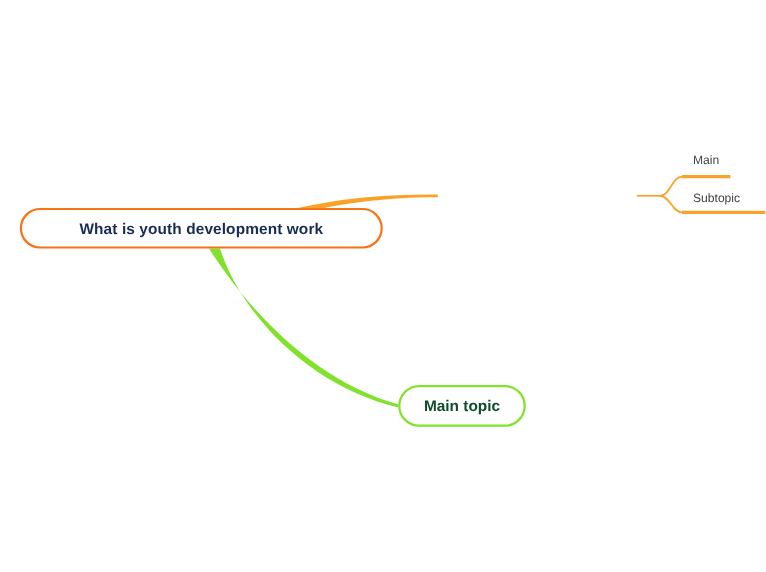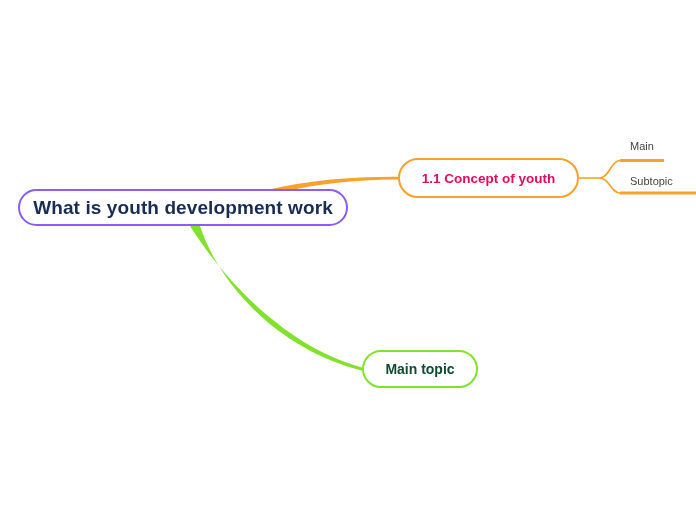--- a/index.html
+++ b/index.html
@@ -30,24 +30,24 @@
     justify-content: center;
     font-weight: bold;
     white-space: nowrap;
     cursor: pointer;
   }
   .node-root {
     left: 18px;
     top: 189px;
     width: 330px;
     height: 37px;
-    border: 2px solid #8b5cf6;
+    border: 2px solid #f97316;
     border-radius: 19px;
     color: #182c54;
-    font-size: 19px;
+    font-size: 14px;
     letter-spacing: 0.1px;
   }
   .node-concept {
     left: 398px;
     top: 158px;
     width: 181px;
     height: 40px;
     border: 2px solid #f9a229;
     border-radius: 20px;
     color: #e20a5e;
@@ -101,23 +101,20 @@
 
     <path d="M 620,193 L 696,193" fill="none" stroke-width="3" stroke="#F9A229"></path>
 
     <path d="M 190,226 C 228,286 290,348 362,367.6 L 362,370.4 C 286,352 222,292 200,226 Z" stroke="none" fill="#82E12D"></path>
   </svg>
 
   <div class="node node-root">
     <span>What is youth development work</span>
   </div>
 
-  <div class="node node-concept">
-    <span>1.1 Concept of youth</span>
-  </div>
 
   <div class="leaf-label leaf-label-child">
     <span>Main</span>
   </div>
 
   <div class="leaf-label leaf-label-subtopic">
     <span>Subtopic</span>
   </div>
 
   <div class="node node-main-topic">

